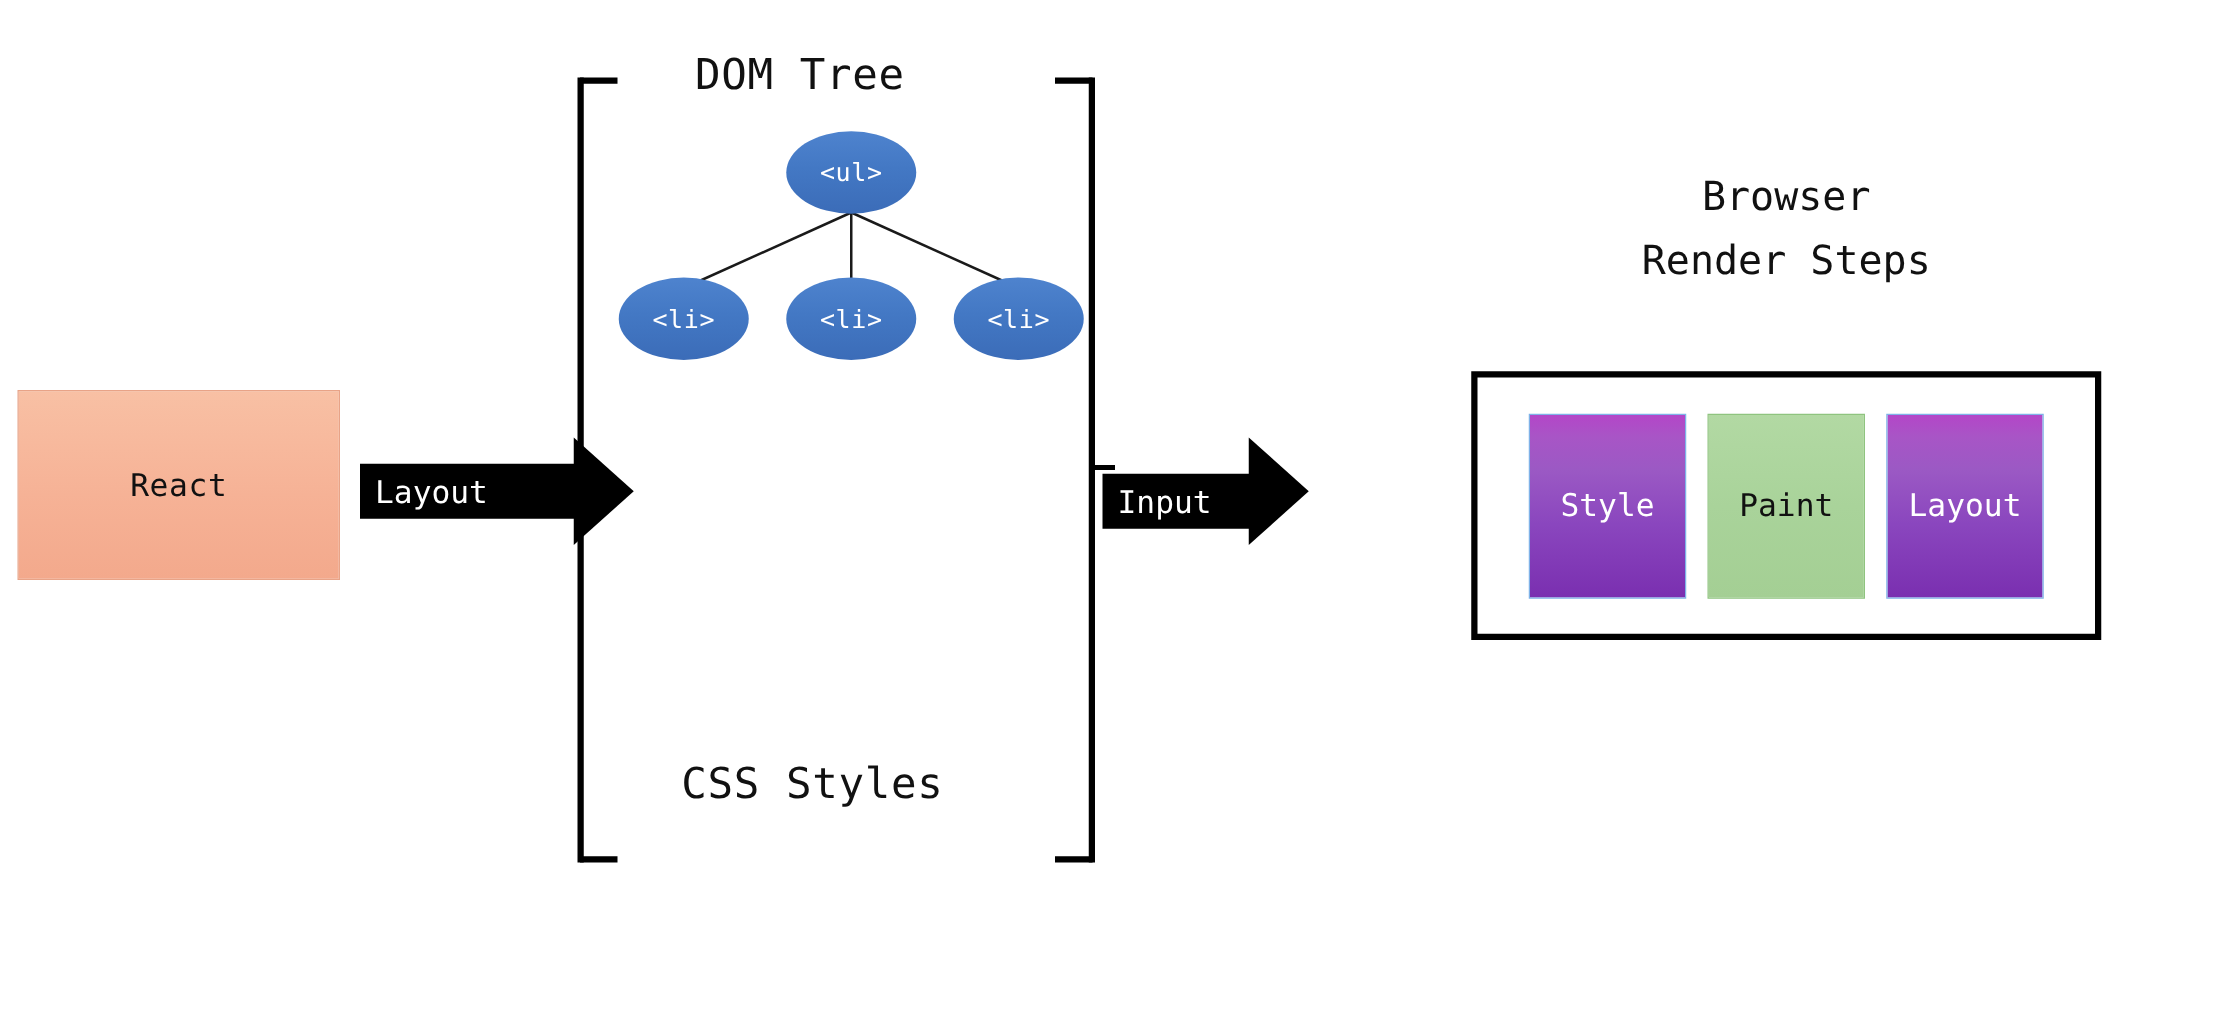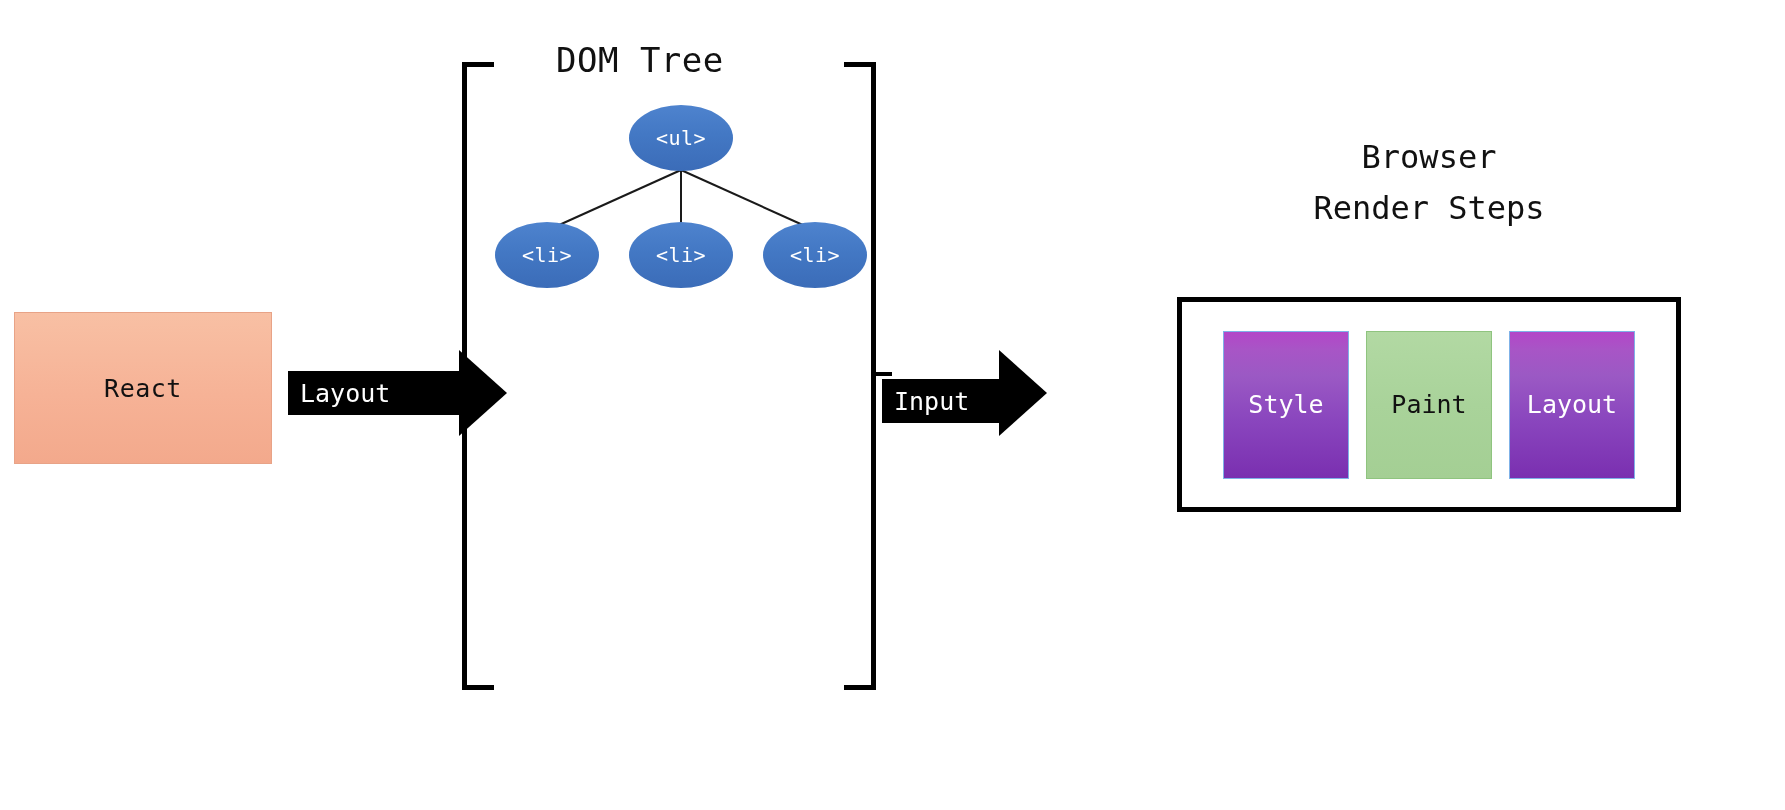--- a/index.html
+++ b/index.html
@@ -253,20 +253,21 @@
     </div>
     <div class="node child1">
       <span>&lt;li&gt;</span>
     </div>
     <div class="node child2">
       <span>&lt;li&gt;</span>
     </div>
   </div>
 
 
+  <div class="caption" id="css-styles-caption">CSS Styles</div>
 
   <div class="bracket" id="bracket-right">
     <div class="arm top"></div>
     <div class="vert"></div>
     <div class="arm bottom"></div>
     <div class="tick"></div>
   </div>
 
   <div class="block-arrow" id="arrow-input">
     <div class="shaft">

